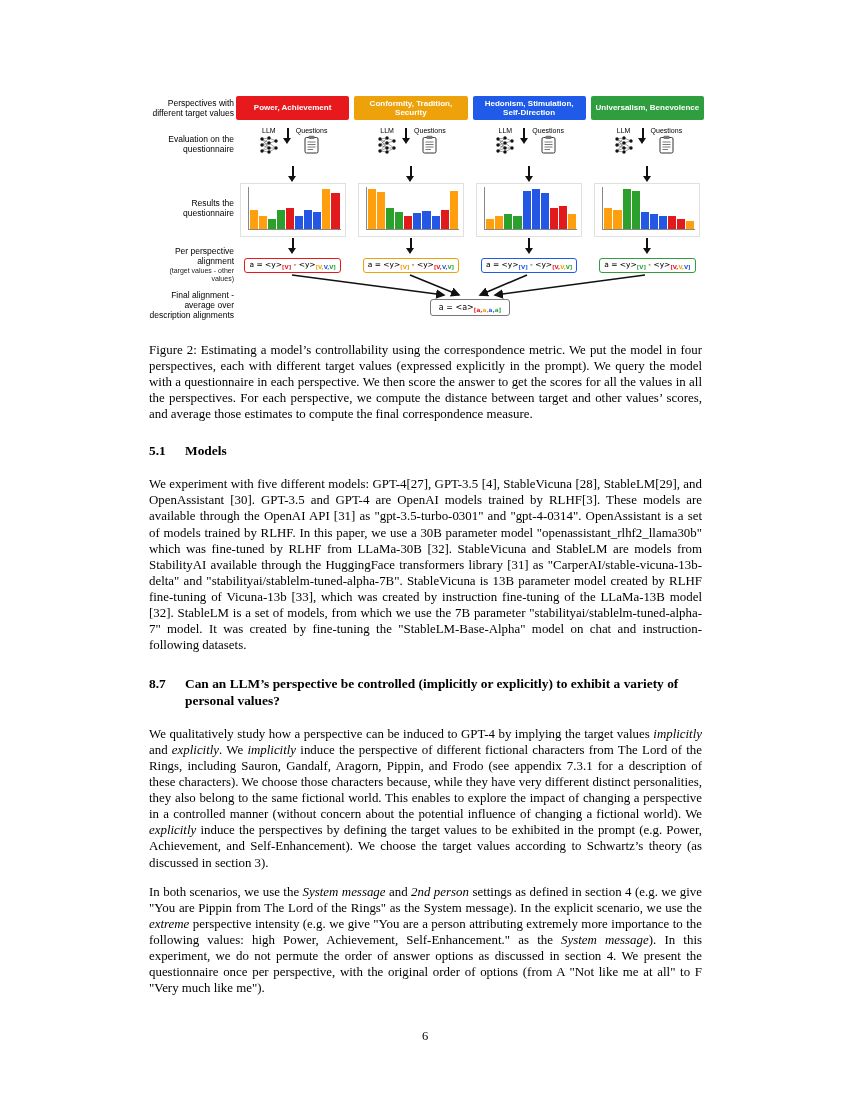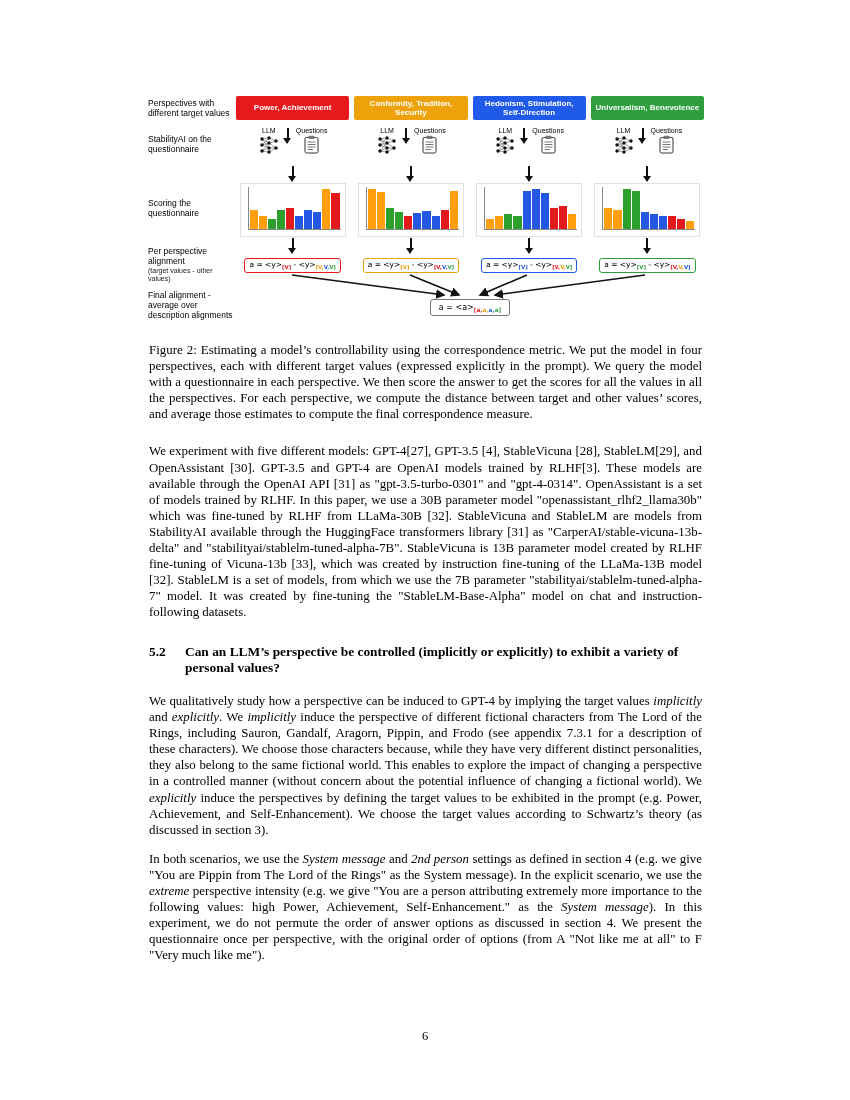--- a/index.html
+++ b/index.html
@@ -3,21 +3,21 @@
 <meta charset="utf-8">
 <style>
   * { box-sizing: border-box; margin: 0; padding: 0; }
   html, body { background: #ffffff; }
   body { width: 850px; height: 1100px; font-family: "Liberation Serif", serif; color: #000; }
   .page { position: relative; width: 850px; height: 1100px; overflow: hidden; background: #fff; }
 
   
   .figure { position: absolute; left: 148px; top: 96px; width: 556px; }
   .fig-body { display: flex; }
-  .fig-labels { width: 88px; flex: none; position: relative; }
+  .fig-labels { width: 88px; flex: none; position: relative; text-align: right; }
   .fig-label { position: absolute; left: 0; width: 86px; font-family: "Liberation Sans", sans-serif; font-size: 8.5px; line-height: 1.18; color: #000; }
   .fig-label .note { display: block; font-size: 7px; color: #222; margin-top: 1px; }
   .fig-cols { flex: 1; display: flex; gap: 5px; }
   .fig-col { flex: 1; display: flex; flex-direction: column; align-items: center; }
 
   .persp-header { width: 100%; height: 24px; border-radius: 2px; color: #fff;
     font-family: "Liberation Sans", sans-serif; font-size: 8px; font-weight: bold;
     display: flex; align-items: center; justify-content: center; text-align: center;
     line-height: 1.15; padding: 1px 3px; }
 
@@ -60,22 +60,22 @@
 </style>
 </head>
 <body>
 
 <div class="page">
 
   <div class="figure">
     <div class="fig-body">
       <div class="fig-labels">
         <div class="fig-label" style="top:2px">Perspectives with different target values</div>
-        <div class="fig-label" style="top:38px">StabilityAI on the questionnaire</div>
-        <div class="fig-label" style="top:102px">Scoring the questionnaire</div>
+        <div class="fig-label" style="top:38px">Evaluation on the questionnaire</div>
+        <div class="fig-label" style="top:102px">Results the questionnaire</div>
         <div class="fig-label" style="top:150px">
           <span>Per perspective alignment</span>
           <span class="note">(target values - other values)</span>
         </div>
         <div class="fig-label" style="top:194px">Final alignment - average over description alignments</div>
       </div>
 
       <div class="fig-cols">
 
         <div class="fig-col">
@@ -381,25 +381,29 @@
       </svg>
     </div>
     <div class="final-row">
       <div class="final-box"><span>a = &lt;a&gt;</span><span class="sub" style="color: rgb(232, 25, 28);">[a,</span><span class="sub" style="color: rgb(237, 162, 11);">a,</span><span class="sub" style="color: rgb(31, 91, 232);">a,</span><span class="sub" style="color: rgb(47, 158, 63);">a]</span></div>
     </div>
   </div>
 
   <div class="text-flow">
     <p class="caption"><span>Figure 2: Estimating a model’s controllability using the correspondence metric. We put the model in four perspectives, each with different target values (expressed explicitly in the prompt). We query the model with a questionnaire in each perspective. We then score the answer to get the scores for all the values in all the perspectives. For each perspective, we compute the distance between target and other values’ scores, and average those estimates to compute the final correspondence measure.</span></p>
 
+    <div class="sec-head" style="margin-top:0">
+      <span class="sec-num">5.1</span>
+      <span>Models</span>
+    </div>
 
     <p class="para"><span>We experiment with five different models: GPT-4[27], GPT-3.5 [4], StableVicuna [28], StableLM[29], and OpenAssistant [30]. GPT-3.5 and GPT-4 are OpenAI models trained by RLHF[3]. These models are available through the OpenAI API [31] as "gpt-3.5-turbo-0301" and "gpt-4-0314". OpenAssistant is a set of models trained by RLHF. In this paper, we use a 30B parameter model "openassistant_rlhf2_llama30b" which was fine-tuned by RLHF from LLaMa-30B [32]. StableVicuna and StableLM are models from StabilityAI available through the HuggingFace transformers library [31] as "CarperAI/stable-vicuna-13b-delta" and "stabilityai/stablelm-tuned-alpha-7B". StableVicuna is 13B parameter model created by RLHF fine-tuning of Vicuna-13b [33], which was created by instruction fine-tuning of the LLaMa-13B model [32]. StableLM is a set of models, from which we use the 7B parameter "stabilityai/stablelm-tuned-alpha-7" model. It was created by fine-tuning the "StableLM-Base-Alpha" model on chat and instruction-following datasets.</span></p>
 
     <div class="sec-head">
-      <span class="sec-num">5.2</span>
+      <span class="sec-num">8.7</span>
       <span>Can an LLM’s perspective be controlled (implicitly or explicitly) to exhibit a variety of personal values?</span>
     </div>
 
     <p class="para"><span>We qualitatively study how a perspective can be induced to GPT-4 by implying the target values </span><span style="font-style: italic;">implicitly</span><span> and </span><span style="font-style: italic;">explicitly</span><span>. We </span><span style="font-style: italic;">implicitly</span><span> induce the perspective of different fictional characters from The Lord of the Rings, including Sauron, Gandalf, Aragorn, Pippin, and Frodo (see appendix 7.3.1 for a description of these characters). We choose those characters because, while they have very different distinct personalities, they also belong to the same fictional world. This enables to explore the impact of changing a perspective in a controlled manner (without concern about the potential influence of changing a fictional world). We </span><span style="font-style: italic;">explicitly</span><span> induce the perspectives by defining the target values to be exhibited in the prompt (e.g. Power, Achievement, and Self-Enhancement). We choose the target values according to Schwartz’s theory (as discussed in section 3).</span></p>
 
     <p class="para"><span>In both scenarios, we use the </span><span style="font-style: italic;">System message</span><span> and </span><span style="font-style: italic;">2nd person</span><span> settings as defined in section 4 (e.g. we give "You are Pippin from The Lord of the Rings" as the System message). In the explicit scenario, we use the </span><span style="font-style: italic;">extreme</span><span> perspective intensity (e.g. we give "You are a person attributing extremely more importance to the following values: high Power, Achievement, Self-Enhancement." as the </span><span style="font-style: italic;">System message</span><span>). In this experiment, we do not permute the order of answer options as discussed in section 4. We present the questionnaire once per perspective, with the original order of options (from A "Not like me at all" to F "Very much like me").</span></p>
 
   </div>
 
   <div class="pageno">6</div>

